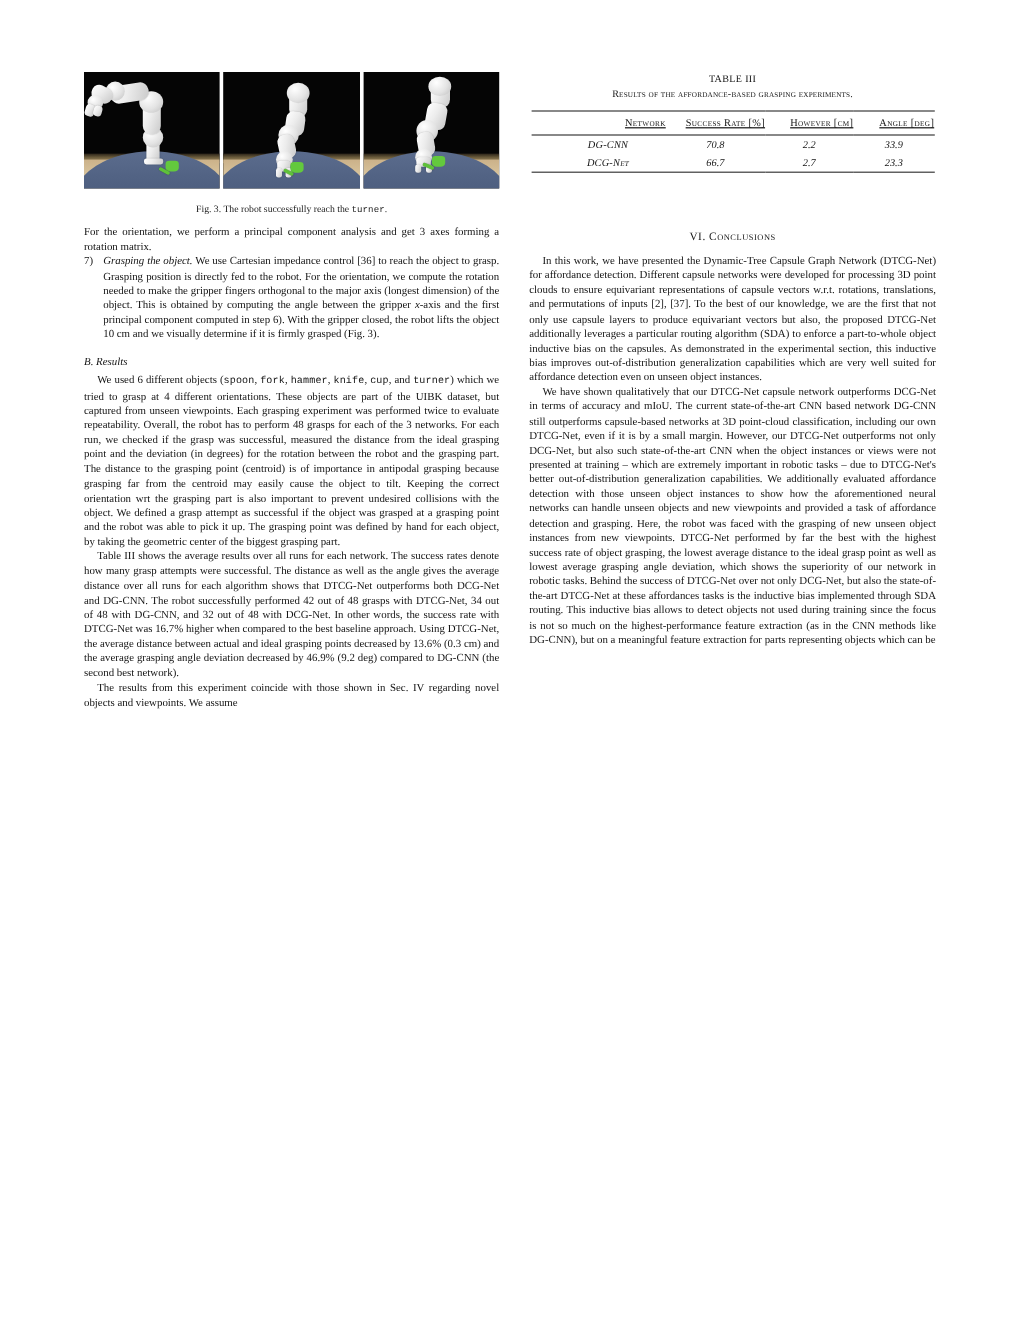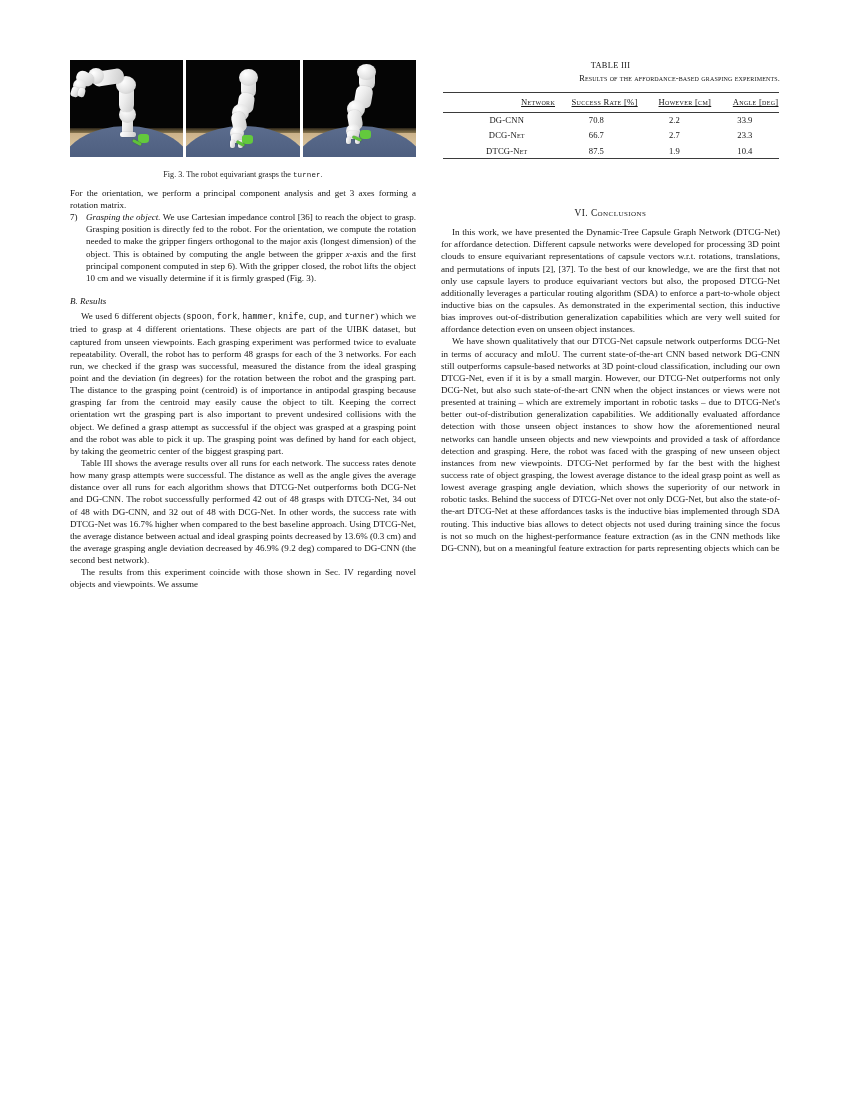--- a/index.html
+++ b/index.html
@@ -115,21 +115,21 @@
 
   
   .tbl-title {
     text-align: center;
     font-size: 8.4px;
     letter-spacing: .3px;
     line-height: 1.5;
   }
   .sc { font-variant: small-caps; }
   .tbl-cap {
-    text-align: right;
+    text-align: center;
     font-size: 8.4px;
     letter-spacing: .15px;
     margin-top: 1px;
     margin-bottom: 9px;
   }
   table.results {
     border-collapse: collapse;
     width: 336px;
     margin: 0 auto;
     font-size: 8.6px;
@@ -142,20 +142,21 @@
     text-align: right;
     text-decoration: underline;
   }
   table.results thead tr th {
     border-top: 1.6px solid #3b3b3b;
     border-bottom: 0.9px solid #3b3b3b;
   }
   table.results tbody td {
     padding: 2.6px 0;
     text-align: center;
+    font-style: italic;
   }
   table.results tbody tr:last-child td {
     border-bottom: 1.6px solid #3b3b3b;
   }
   td.netname, th.netname {
     text-align: left;
     padding-left: 16px !important;
     font-variant: small-caps;
     letter-spacing: .2px;
     white-space: nowrap;
@@ -275,21 +276,21 @@
           <div class="seg" style="left:52px;top:77px;width:5px;height:7px;border-radius:2px;"></div>
         </div>
         <div class="obj-head" style="left:57px;top:70px;width:11px;height:9px;"></div>
         <div class="obj-turner" style="left:49px;top:77px;width:10px;height:3px;border-radius:2px;transform:rotate(22deg);"></div>
       </div>
 
     </div>
 
     <div class="fig-caption">
       <span class="lbl">Fig. 3.</span>
-      <span>The robot equivariant grasps the </span><span class="mono">turner</span><span>.</span>
+      <span>The robot successfully reach the </span><span class="mono">turner</span><span>.</span>
     </div>
 
     <div class="gap"></div>
 
     <p class="body noind">For the orientation, we perform a principal component analysis and get 3 axes forming a rotation matrix.</p>
 
     <div class="enum">
       <span class="num">7)</span>
       <span class="etxt"><i class="it">Grasping the object.</i><span> We use Cartesian impedance control [36] to reach the object to grasp. Grasping position is directly fed to the robot. For the orientation, we compute the rotation needed to make the gripper fingers orthogonal to the major axis (longest dimension) of the object. This is obtained by computing the angle between the gripper </span><i class="it">x</i><span>-axis and the first principal component computed in step 6). With the gripper closed, the robot lifts the object 10 cm and we visually determine if it is firmly grasped (Fig. 3).</span></span>
     </div>
@@ -324,26 +325,20 @@
           <td>70.8</td>
           <td>2.2</td>
           <td>33.9</td>
         </tr>
         <tr>
           <td class="netname">DCG-Net</td>
           <td>66.7</td>
           <td>2.7</td>
           <td>23.3</td>
         </tr>
-        <tr>
-          <td class="netname">DTCG-Net</td>
-          <td>87.5</td>
-          <td>1.9</td>
-          <td>10.4</td>
-        </tr>
       </tbody>
     </table>
 
     <div style="height:36px"></div>
 
 
     <h3 class="sechead">VI.  Conclusions</h3>
 
     <p class="body">In this work, we have presented the Dynamic-Tree Capsule Graph Network (DTCG-Net) for affordance detection. Different capsule networks were developed for processing 3D point clouds to ensure equivariant representations of capsule vectors w.r.t. rotations, translations, and permutations of inputs [2], [37]. To the best of our knowledge, we are the first that not only use capsule layers to produce equivariant vectors but also, the proposed DTCG-Net additionally leverages a particular routing algorithm (SDA) to enforce a part-to-whole object inductive bias on the capsules. As demonstrated in the experimental section, this inductive bias improves out-of-distribution generalization capabilities which are very well suited for affordance detection even on unseen object instances.</p>
 

